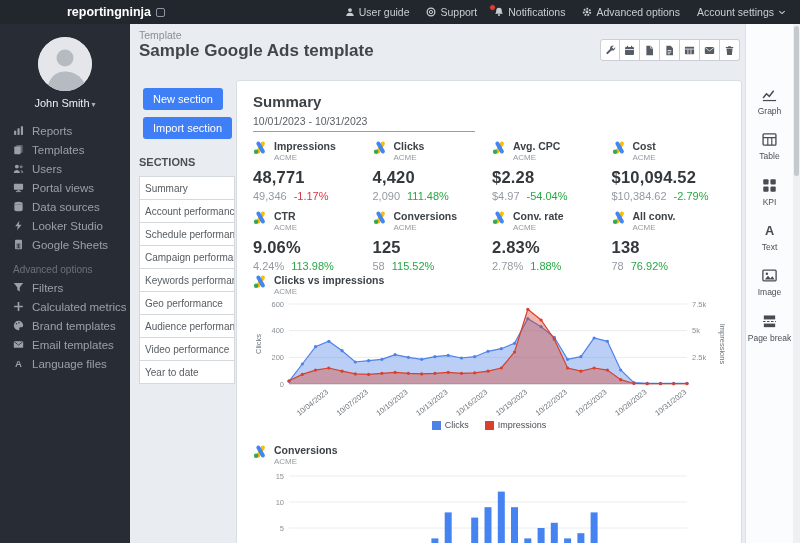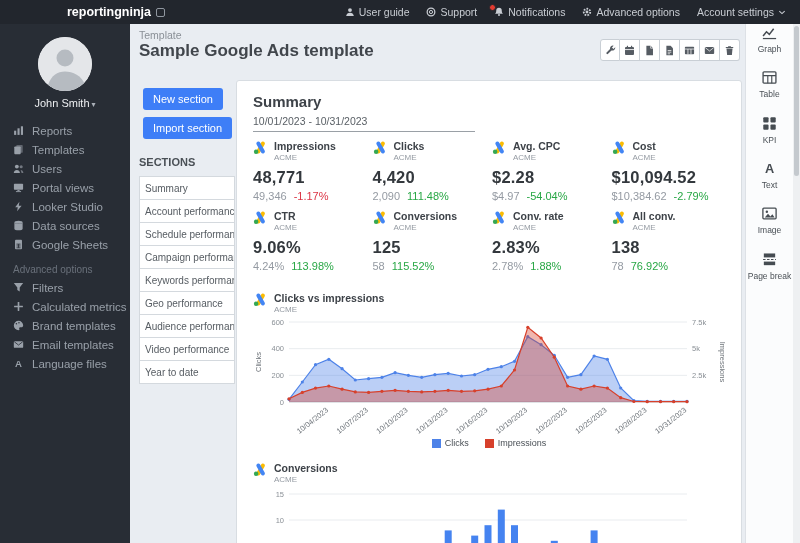--- a/index.html
+++ b/index.html
@@ -51,30 +51,30 @@
   .card-title { font-size:15px; font-weight:bold; color:#3d4248; }
   .date-range { margin-top:5px; font-size:10.5px; color:#5a6066; padding-bottom:4px; border-bottom:1px solid #9aa0a6; width:222px; cursor:pointer; }
   .kpi-grid { margin-top:8px; display:grid; grid-template-columns:repeat(4,1fr); row-gap:8px; column-gap:6px; }
   .kpi-head, .chart-head { display:flex; gap:6px; align-items:flex-start; }
   .gads svg { display:block; }
   .kpi-label { font-size:10.5px; font-weight:bold; color:#3d4248; line-height:1.15; }
   .kpi-account { font-size:8px; color:#949aa2; margin-top:1px; }
   .kpi-value { margin-top:6px; font-size:16.5px; font-weight:bold; color:#33383d; letter-spacing:.2px; }
   .kpi-foot { margin-top:3px; font-size:11px; }
   .kpi-prev { color:#949aa2; margin-right:7px; }
-  .chart-block { margin-top:20px; }
+  .chart-block { margin-top:2px; }
   .chart-block.second { margin-top:14px; }
   #chart1, #chart2 { display:block; margin-top:2px; }
   svg text { font-family:"Liberation Sans","DejaVu Sans",sans-serif; }
   .legend { display:flex; justify-content:center; gap:16px; font-size:9px; color:#4a5056; }
   .leg-item { display:flex; align-items:center; gap:4px; }
   .swatch { width:9px; height:9px; display:inline-block; }
 
   
-  .rightbar { position:absolute; top:24px; right:7px; width:48px; height:519px; background:#fbfcfd; border-left:1px solid #dde1e6; display:flex; flex-direction:column; align-items:center; gap:15px; }
+  .rightbar { position:absolute; top:24px; right:7px; width:48px; height:519px; background:#fbfcfd; border-left:1px solid #dde1e6; display:flex; flex-direction:column; align-items:center; padding-top:62px; gap:15px; }
   .widget-item { display:flex; flex-direction:column; align-items:center; gap:4px; cursor:pointer; color:#464c52; }
   .widget-item svg { display:block; }
   .w-label { font-size:8.5px; color:#4a5056; text-align:center; line-height:1.1; }
 
   .scrollbar { position:absolute; top:24px; right:0; width:7px; height:519px; background:#eef0f2; }
   .scroll-thumb { position:absolute; top:2px; left:1px; width:5px; height:150px; background:#c4c9ce; border-radius:3px; cursor:pointer; }
 </style>
 </head>
 <body>
 
@@ -182,33 +182,33 @@
               <rect x="1" y="1.8" width="10" height="6.6" rx=".8"></rect>
               <rect x="4.8" y="8.8" width="2.4" height="1"></rect>
               <rect x="3.2" y="10" width="5.6" height="1"></rect>
             </svg>
           </span>
         <span>Portal views</span>
       </div>
       <div class="nav-item">
         <span>
             <svg width="11" height="11" viewBox="0 0 12 12" fill="currentColor">
-              <path d="M7 .8L2.4 6.9h2.8L4.5 11.2l4.9-6.1H6.3z"></path>
-            </svg>
-          </span>
-        <span>Looker Studio</span>
-      </div>
-      <div class="nav-item">
-        <span>
-            <svg width="11" height="11" viewBox="0 0 12 12" fill="currentColor">
               <ellipse cx="6" cy="2.5" rx="4.5" ry="1.7"></ellipse>
               <path d="M1.5 2.5v7c0 1 2 1.8 4.5 1.8s4.5-.8 4.5-1.8v-7c0 1-2 1.8-4.5 1.8S1.5 3.5 1.5 2.5z"></path>
             </svg>
           </span>
         <span>Data sources</span>
+      </div>
+      <div class="nav-item">
+        <span>
+            <svg width="11" height="11" viewBox="0 0 12 12" fill="currentColor">
+              <path d="M7 .8L2.4 6.9h2.8L4.5 11.2l4.9-6.1H6.3z"></path>
+            </svg>
+          </span>
+        <span>Looker Studio</span>
       </div>
       <div class="nav-item">
         <span>
             <svg width="11" height="11" viewBox="0 0 12 12">
               <rect x="2.2" y=".8" width="7.6" height="10.4" rx="1" fill="currentColor"></rect>
               <path d="M3.8 5.6h4.4M3.8 7.6h4.4M3.8 9.6h4.4M6 5.6v4" stroke="#282d35" stroke-width=".9" fill="none"></path>
             </svg>
           </span>
         <span>Google Sheets</span>
       </div>

